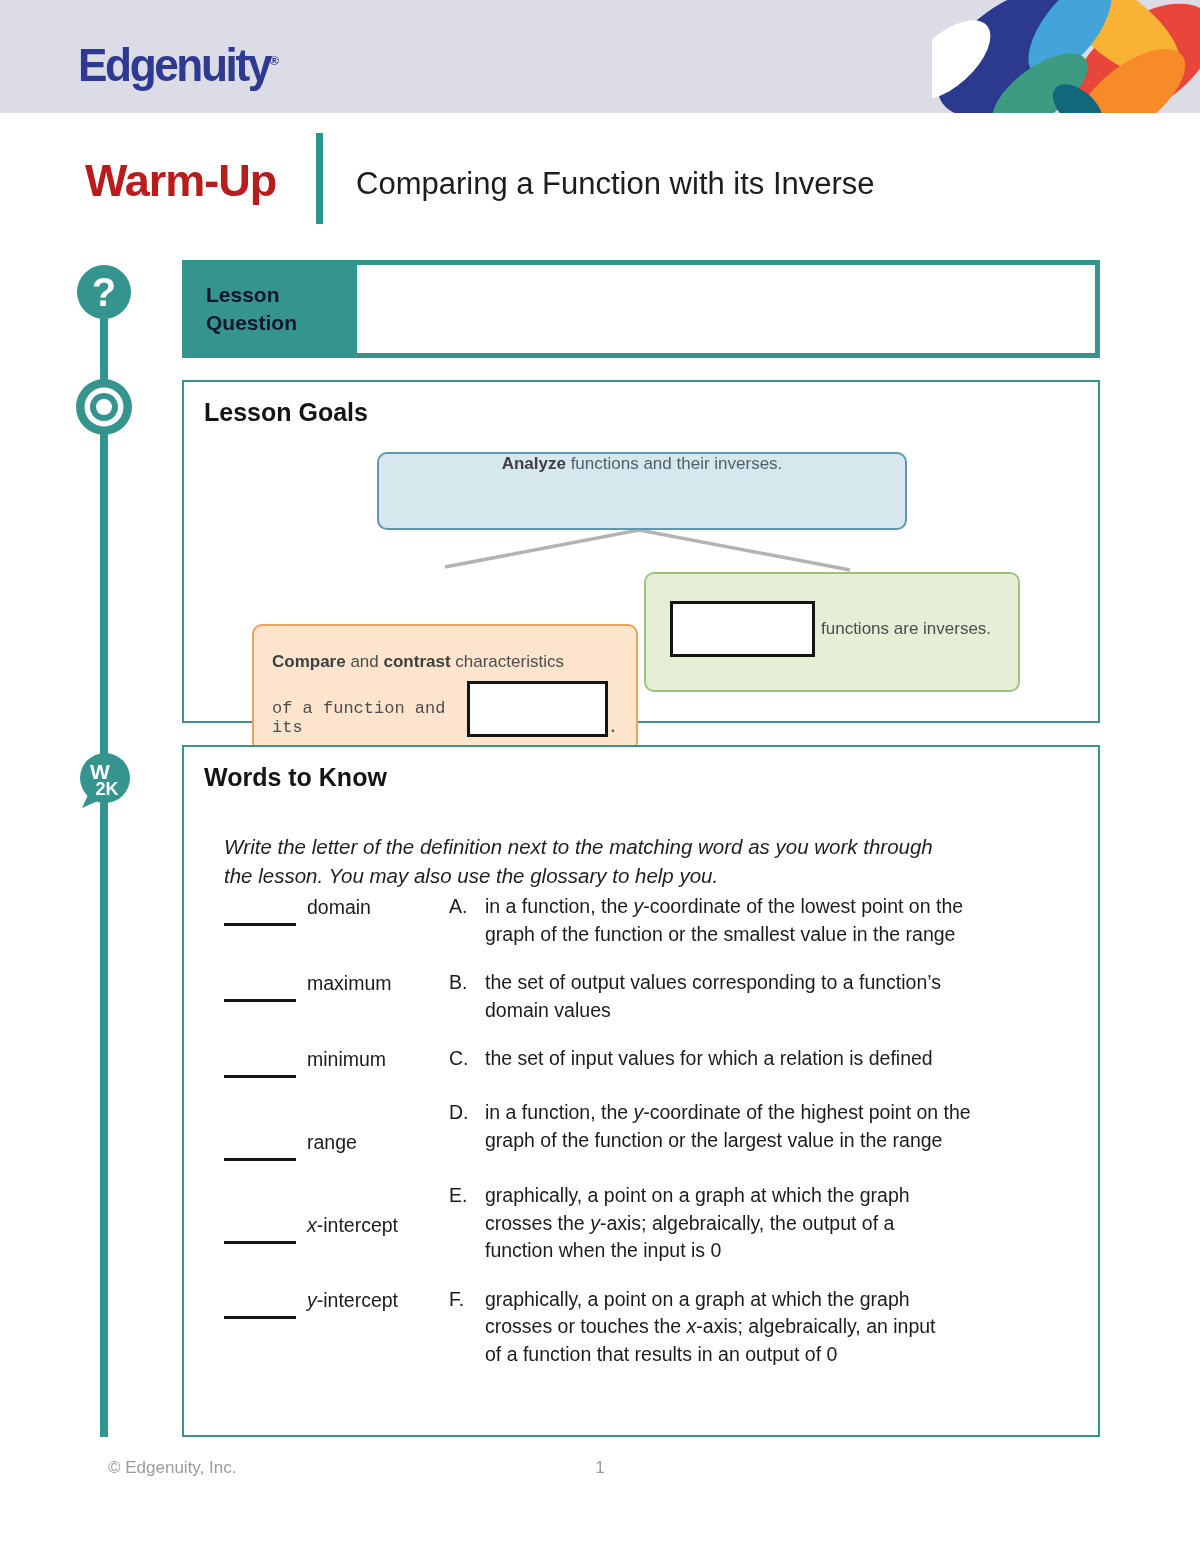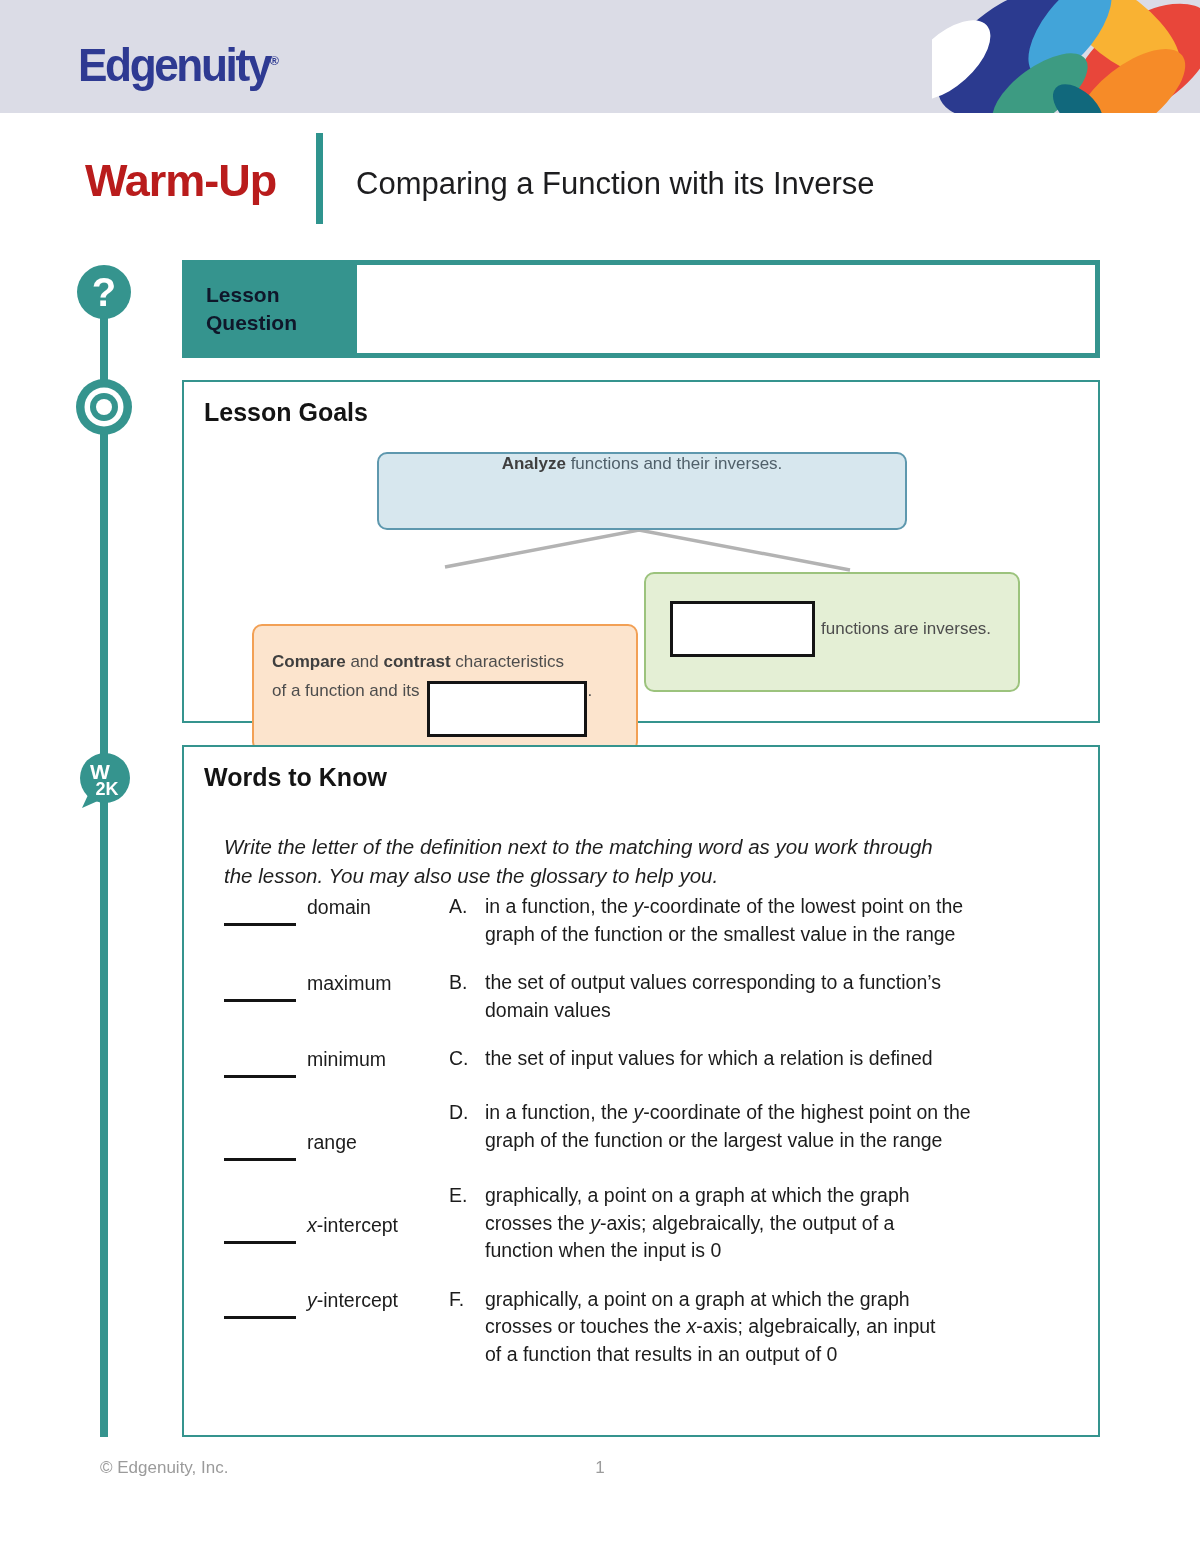--- a/index.html
+++ b/index.html
@@ -34,21 +34,21 @@
          border:2px solid #35948e;box-sizing:border-box;background:#fff;}
   .box-heading{position:absolute;left:20px;top:16px;font-size:25px;font-weight:700;color:#141414;}
   .goal-connector{position:absolute;left:0;top:0;width:914px;height:339px;}
   .node{position:absolute;box-sizing:border-box;border-radius:10px;font-size:17px;color:#4d4d4d;}
   .node-root{left:193px;top:70px;width:530px;height:78px;background:#d7e7ee;border:2px solid #5e98ae;
              display:flex;align-items:flex-start;justify-content:center;color:#50606a;}
   .node-compare{left:68px;top:195px;width:386px;height:128px;background:#fce4cd;border:2px solid #f2a055;
                 padding:26px 18px 0 18px;margin-top:47px;}
   .node-inverse{left:460px;top:190px;width:376px;height:120px;background:#e4efd5;border:2px solid #9cc37d;
                 display:flex;align-items:center;padding:0 14px 6px 24px;}
-  .compare-line2{display:flex;align-items:flex-start;margin-top:9px;}
+  .compare-line2{display:flex;align-items:flex-end;margin-top:9px;font-family:Liberation Mono, monospace;}
   .fill-box{display:inline-block;width:160px;height:56px;background:#ffffff;border:3px solid #141414;
             box-sizing:border-box;margin-left:8px;}
   .fill-box.green{width:145px;margin-left:0;margin-right:6px;}
   .bd{font-weight:700;color:#3f3f3f;}
   .it{font-style:italic;}
 
   
   .words{position:absolute;left:182px;top:745px;width:918px;height:692px;
          border:2px solid #35948e;box-sizing:border-box;background:#fff;}
   .instructions{position:absolute;left:40px;top:85px;font-style:italic;font-size:20.5px;
@@ -57,21 +57,21 @@
   .word-row{display:flex;margin-bottom:21px;}
   .term-cell{width:225px;flex:0 0 225px;font-size:19.5px;line-height:27.5px;white-space:nowrap;}
   .blank{display:inline-block;width:72px;height:30px;border-bottom:3px solid #141414;
          margin-right:11px;vertical-align:-12px;}
   .def-cell{display:flex;font-size:19.5px;line-height:27.5px;}
   .def-letter{width:36px;flex:0 0 36px;}
   .def-text div{white-space:nowrap;}
   .row-4 .term-cell,.row-5 .term-cell{padding-top:29px;}
 
   
-  .footer-copy{position:absolute;left:100px;top:1458px;font-size:17px;color:#9b9b9b;}
+  .footer-copy{position:absolute;left:108px;top:1458px;font-size:17px;color:#9b9b9b;}
   .footer-page{position:absolute;left:0;top:1458px;width:1200px;text-align:center;
                font-size:17px;color:#9b9b9b;}
 </style>
 </head>
 <body>
 
 <div class="page">
 
   <div class="band">
     <div class="brand"><span>Edgenuity</span><sup>®</sup></div>

